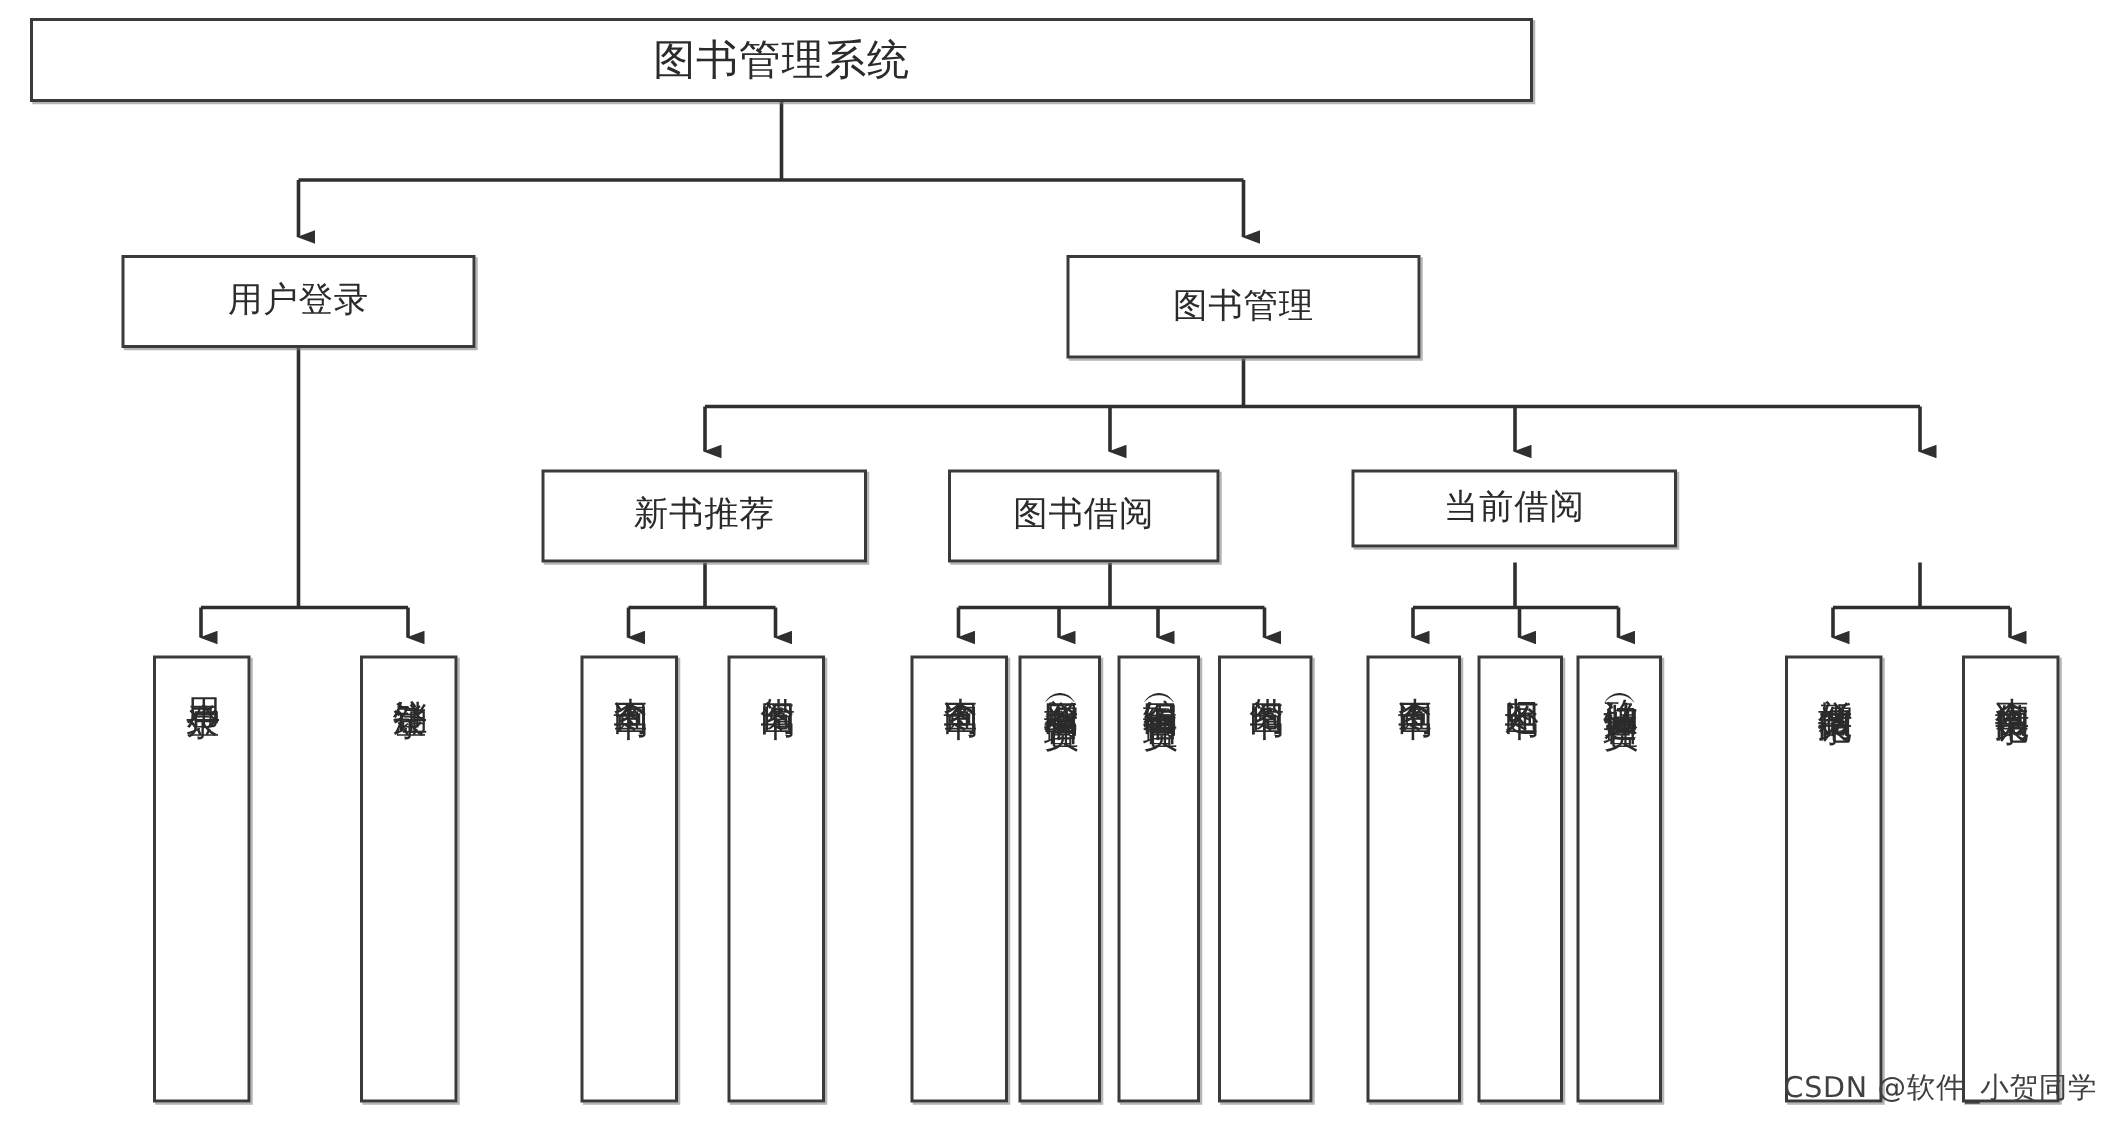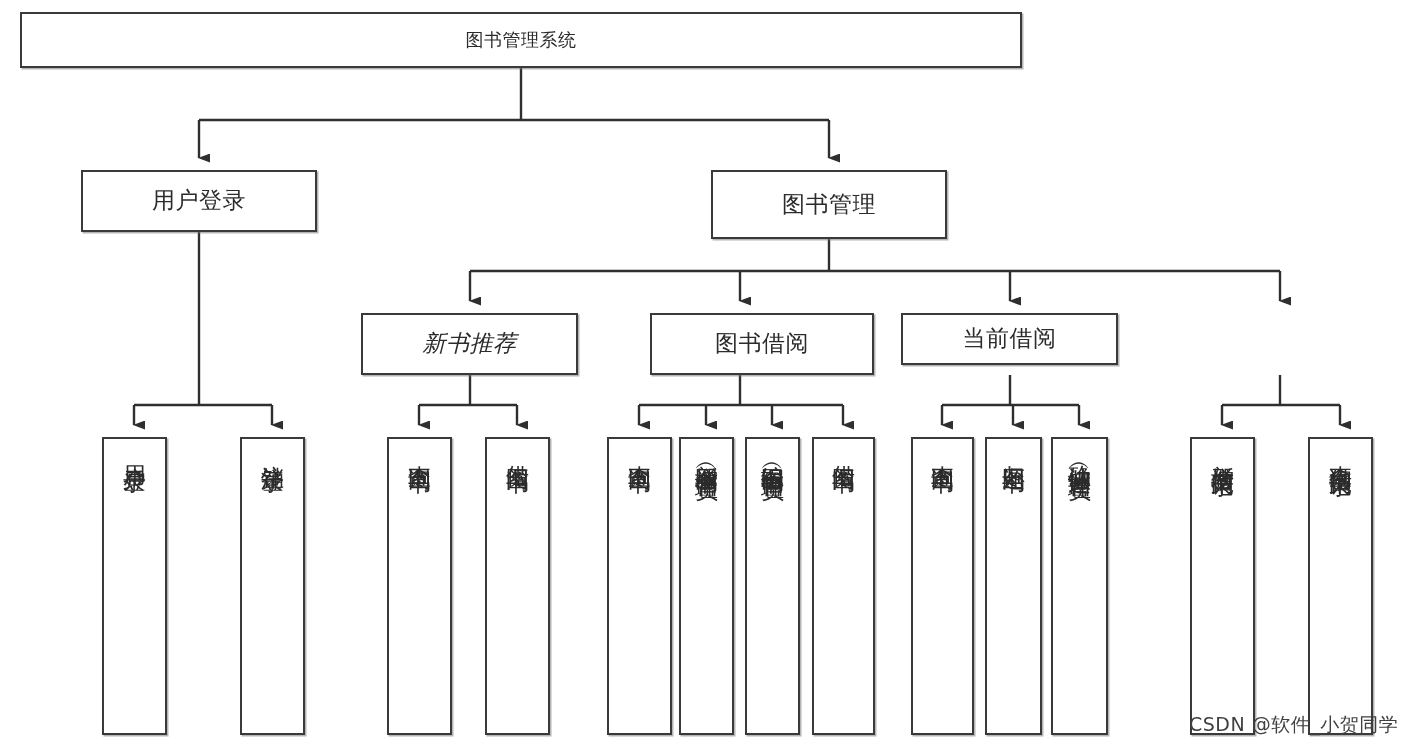--- a/index.html
+++ b/index.html
@@ -38,21 +38,21 @@
   .node .txt {
     display: block;
     text-align: center;
     line-height: 1.12;
     letter-spacing: 0.5px;
   }
   .node.h .txt {
     font-size: 23px;
   }
   .node.root .txt {
-    font-size: 18px;
+    font-size: 28px;
   }
   .node.v {
     align-items: flex-start;
     padding-top: 8px;
   }
   .node.v .txt {
     writing-mode: vertical-rl;
     text-orientation: upright;
     font-size: 23px;
     line-height: 1.18;
@@ -128,24 +128,24 @@
     <span class="txt">图书管理系统</span>
   </div>
 
   <div class="node h" style="left:81px; top:170px; width:236px; height:62px;">
     <span class="txt">用户登录</span>
   </div>
   <div class="node h" style="left:711px; top:170px; width:236px; height:69px;">
     <span class="txt">图书管理</span>
   </div>
 
-  <div class="node h" style="left:361px; top:313px; width:217px; height:62px;font-style:italic;">
+  <div class="node h" style="left:361px; top:313px; width:217px; height:62px;">
     <span class="txt">新书推荐</span>
   </div>
-  <div class="node h" style="left:632px; top:313px; width:224px; height:62px;margin-left:18px;">
+  <div class="node h" style="left:632px; top:313px; width:181px; height:62px;">
     <span class="txt">图书借阅</span>
   </div>
   <div class="node h" style="left:901px; top:313px; width:217px; height:52px;">
     <span class="txt">当前借阅</span>
   </div>
 
   <div class="node v" style="left:102px; top:437px; width:65px; height:298px;">
     <span class="txt">用户登录</span>
   </div>
   <div class="node v" style="left:240px; top:437px; width:65px; height:298px;">

